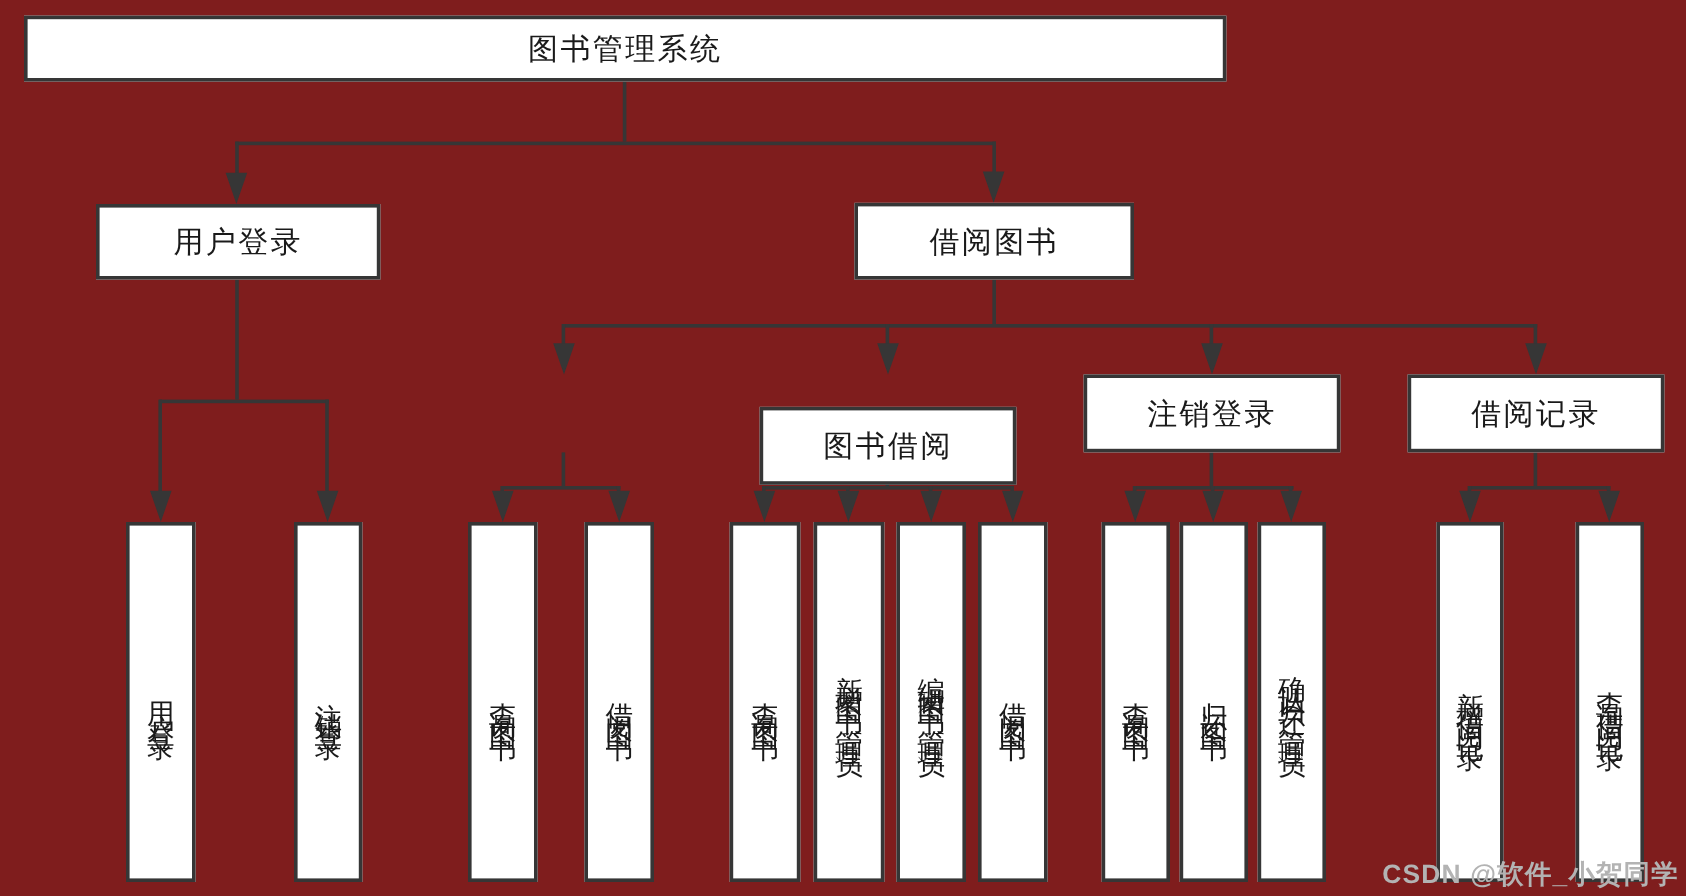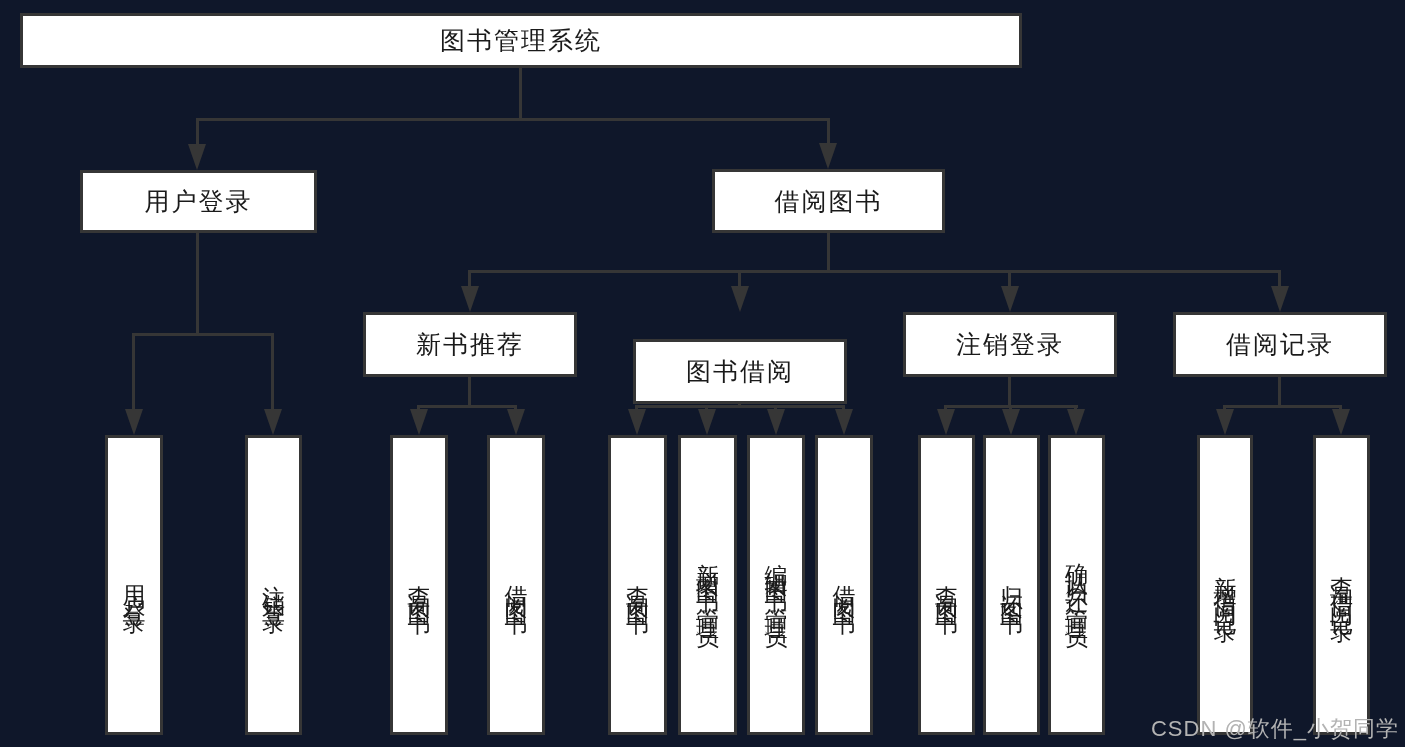--- a/index.html
+++ b/index.html
@@ -1,19 +1,19 @@
 <!DOCTYPE html>
 <html><head>
 <meta charset="utf-8">
 <style>
   html,body{margin:0;padding:0;background:#ffffff;}
   #stage{
     position:relative;
     width:1405px;height:747px;
-    background:#0f172a;
+    background:#7f1d1d;
     font-family:"Liberation Sans","DejaVu Sans",sans-serif;
     overflow:hidden;
   }
   .box{
     position:absolute;
     background:#ffffff;
     border:3px solid #363636;
     box-sizing:border-box;
     display:flex;align-items:center;justify-content:center;
     color:#1a1a1a;
@@ -35,33 +35,33 @@
     border-right:9px solid transparent;
     border-top:26px solid #363636;
   }
   .watermark{
     position:absolute;
     right:6px;bottom:3px;
     font-size:22px;
     color:#b3b3b3;
     z-index:5;
     letter-spacing:1px;
+    font-weight:bold;
   }
 </style>
 </head>
 <body>
 
 <div id="stage">
 
   <div class="box hbox" style="left:20px;top:13px;width:1002px;height:55px;">图书管理系统</div>
 
   <div class="box hbox" style="left:80px;top:170px;width:237px;height:63px;">用户登录</div>
   <div class="box hbox" style="left:712px;top:169px;width:233px;height:64px;">借阅图书</div>
 
-  <div class="box hbox" style="left:363px;top:312px;width:214px;height:65px;">新书推荐</div>
   <div class="box hbox" style="left:633px;top:312px;width:214px;height:65px;margin-top:27px;">图书借阅</div>
   <div class="box hbox" style="left:903px;top:312px;width:214px;height:65px;">注销登录</div>
   <div class="box hbox" style="left:1173px;top:312px;width:214px;height:65px;">借阅记录</div>
 
   <div class="box vbox" style="left:105px;top:435px;width:58px;height:300px;">
     <span class="vtext">用户登录</span>
   </div>
   <div class="box vbox" style="left:245px;top:435px;width:57px;height:300px;">
     <span class="vtext">注销登录</span>
   </div>

